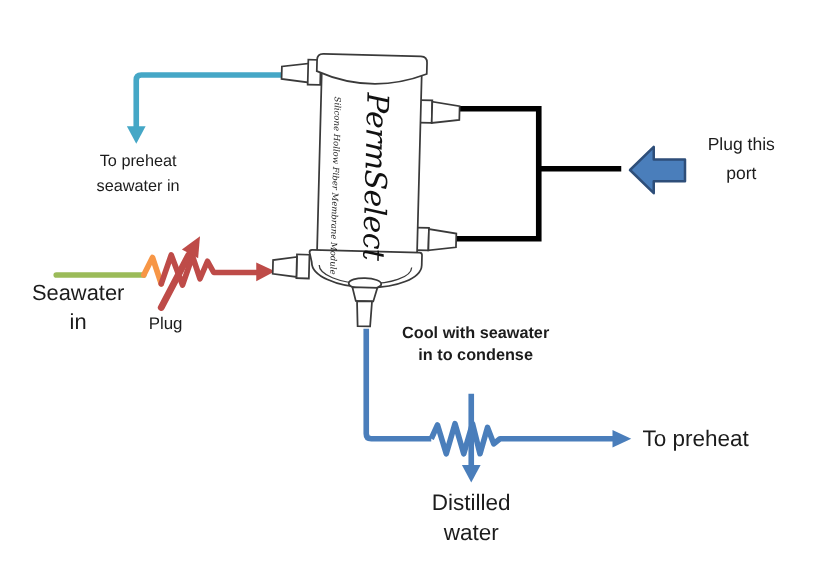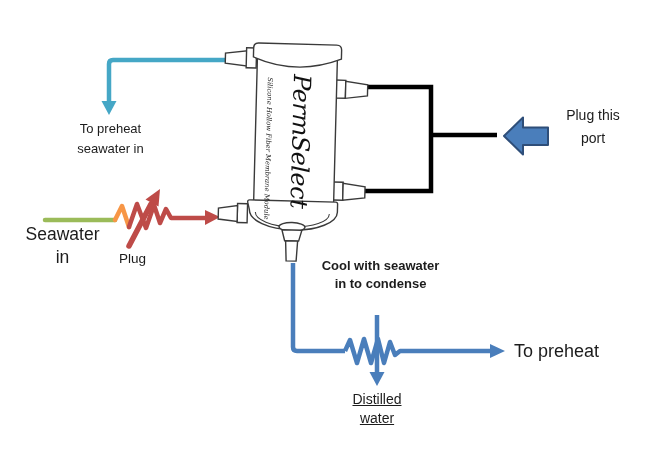--- a/index.html
+++ b/index.html
@@ -95,15 +95,15 @@
   <div class="label lbl-sm" style="left:95px;top:251px;width:75px;font-size:13.5px;">Plug</div>
 
   <div class="label lbl-lg" style="left:540px;top:104px;width:106px;font-size:14px;line-height:1.65;">Plug this
 port</div>
 
   <div class="label lbl-sm" style="left:298px;top:257px;width:165px;line-height:1.4;font-weight:bold;">Cool with seawater
 in to condense</div>
 
   <div class="label lbl-lg lbl-left" style="left:514px;top:340px;width:115px;font-size:18px;">To preheat</div>
 
-  <div class="label lbl-lg" style="left:326px;top:390px;width:102px;font-size:14px;line-height:1.35;text-decoration:underline;">Distilled
+  <div class="label lbl-lg" style="left:326px;top:390px;width:102px;font-size:18px;line-height:1.35;">Distilled
 water</div>
 </div>
 
 </body></html>

